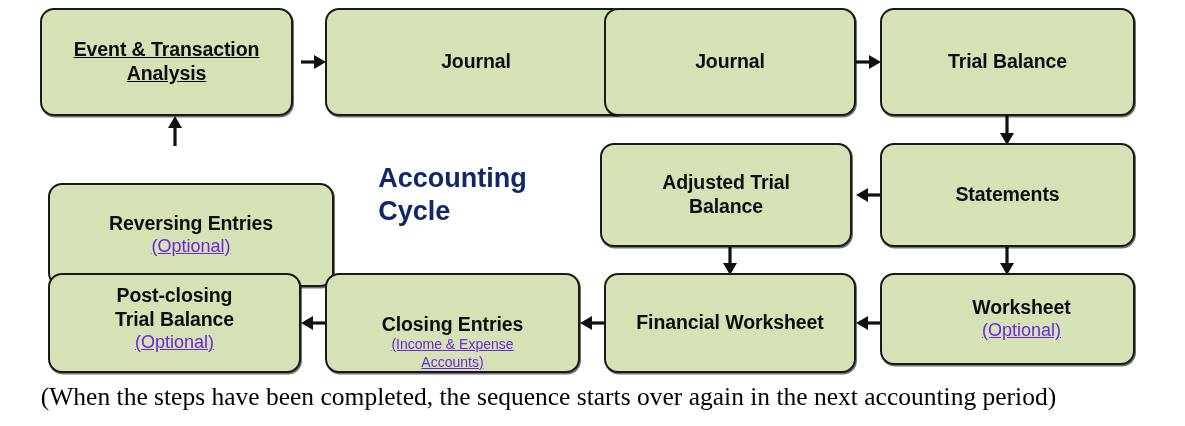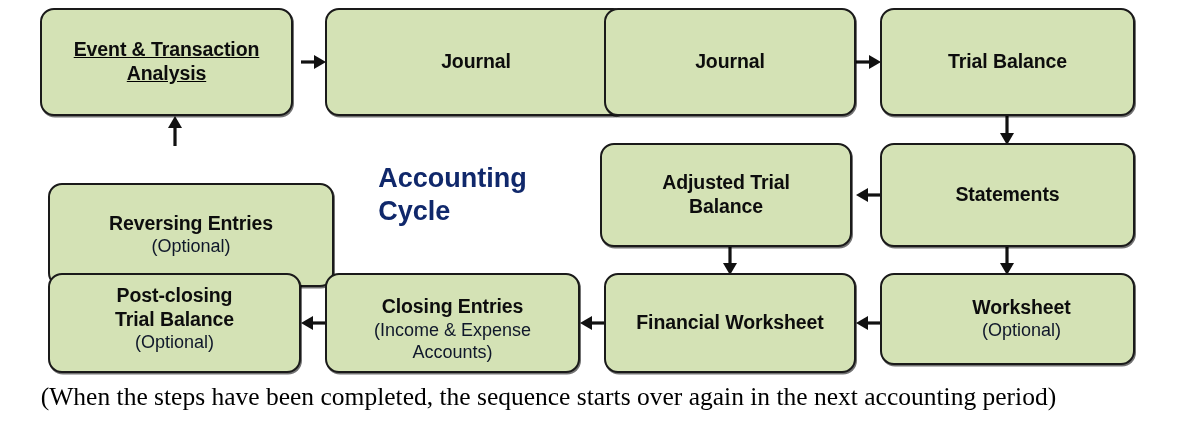--- a/index.html
+++ b/index.html
@@ -42,30 +42,31 @@
     font-weight: bold;
     color: #0d0d0d;
     font-size: 19.5px;
     line-height: 1.22;
     text-align: center;
     padding: 0 8px;
     letter-spacing: -0.1px;
     white-space: pre-line;
   }
   .node .sub {
-    color: #0f172a;
+    color: #6d28d9;
     font-size: 18px;
     line-height: 1.2;
     text-align: center;
     padding: 0 8px;
     white-space: pre-line;
     font-weight: normal;
+    text-decoration: underline;
   }
   .node.small-sub .sub {
-    font-size: 18px;
+    font-size: 14px;
     line-height: 1.24;
   }
 
   
   #n-event      { left: 40px;  top: 8px;   width: 253px; height: 108px; text-decoration: underline; }
   #n-journal    { left: 325px; top: 8px;   width: 302px; height: 108px; }
   #n-ledger     { left: 604px; top: 8px;   width: 252px; height: 108px; }
   #n-trialbal   { left: 880px; top: 8px;   width: 255px; height: 108px; }
 
   
@@ -74,21 +75,21 @@
   #n-adjust     { left: 880px; top: 143px; width: 255px; height: 104px; }
 
   
   #n-postclose  { left: 48px;  top: 273px; width: 253px; height: 100px; }
   #n-closing    { left: 325px; top: 273px; width: 255px; height: 100px; }
   #n-finstate   { left: 604px; top: 273px; width: 252px; height: 100px; }
   #n-worksheet  { left: 880px; top: 273px; width: 255px; height: 92px; padding-left: 28px; }
 
   
   #n-postclose  { justify-content: flex-start; padding-top: 9px; }
-  #n-closing    { justify-content: center; padding-top: 12px; }
+  #n-closing    { justify-content: flex-end; padding-top: 12px; }
 
   
   #cycle-title {
     position: absolute;
     left: 325px;
     top: 143px;
     width: 255px;
     height: 104px;
     display: flex;
     align-items: center;

